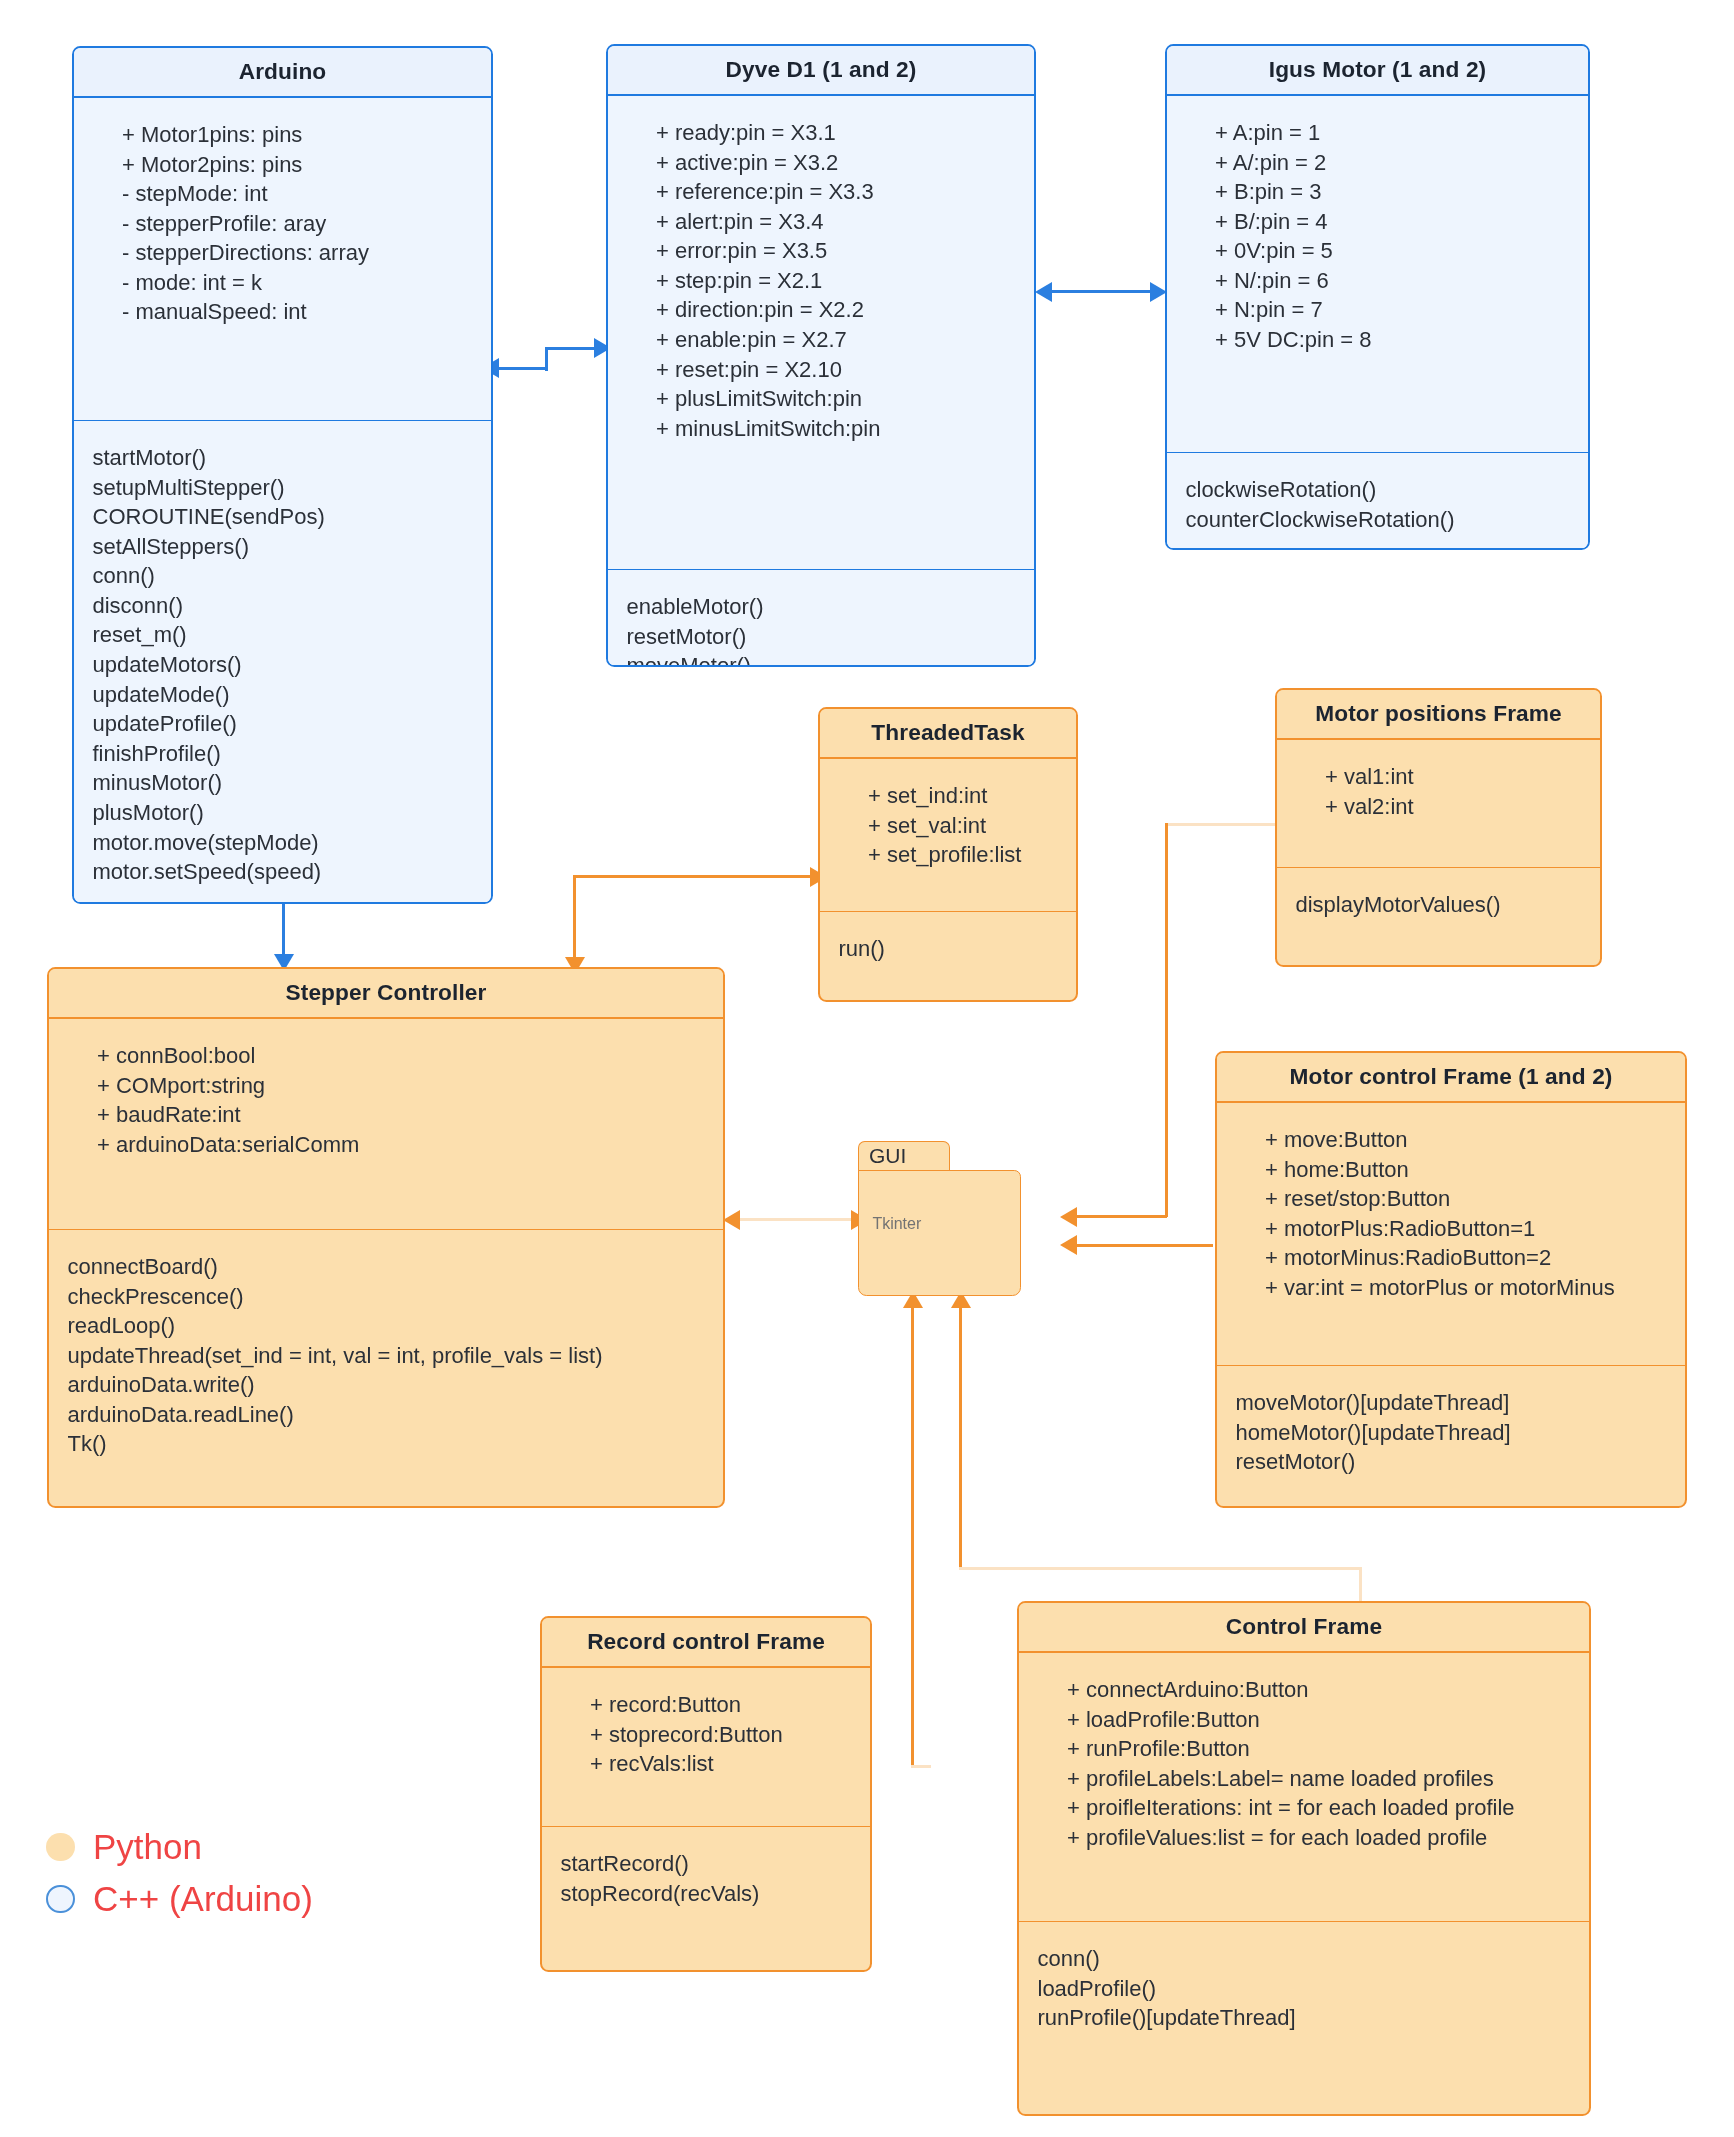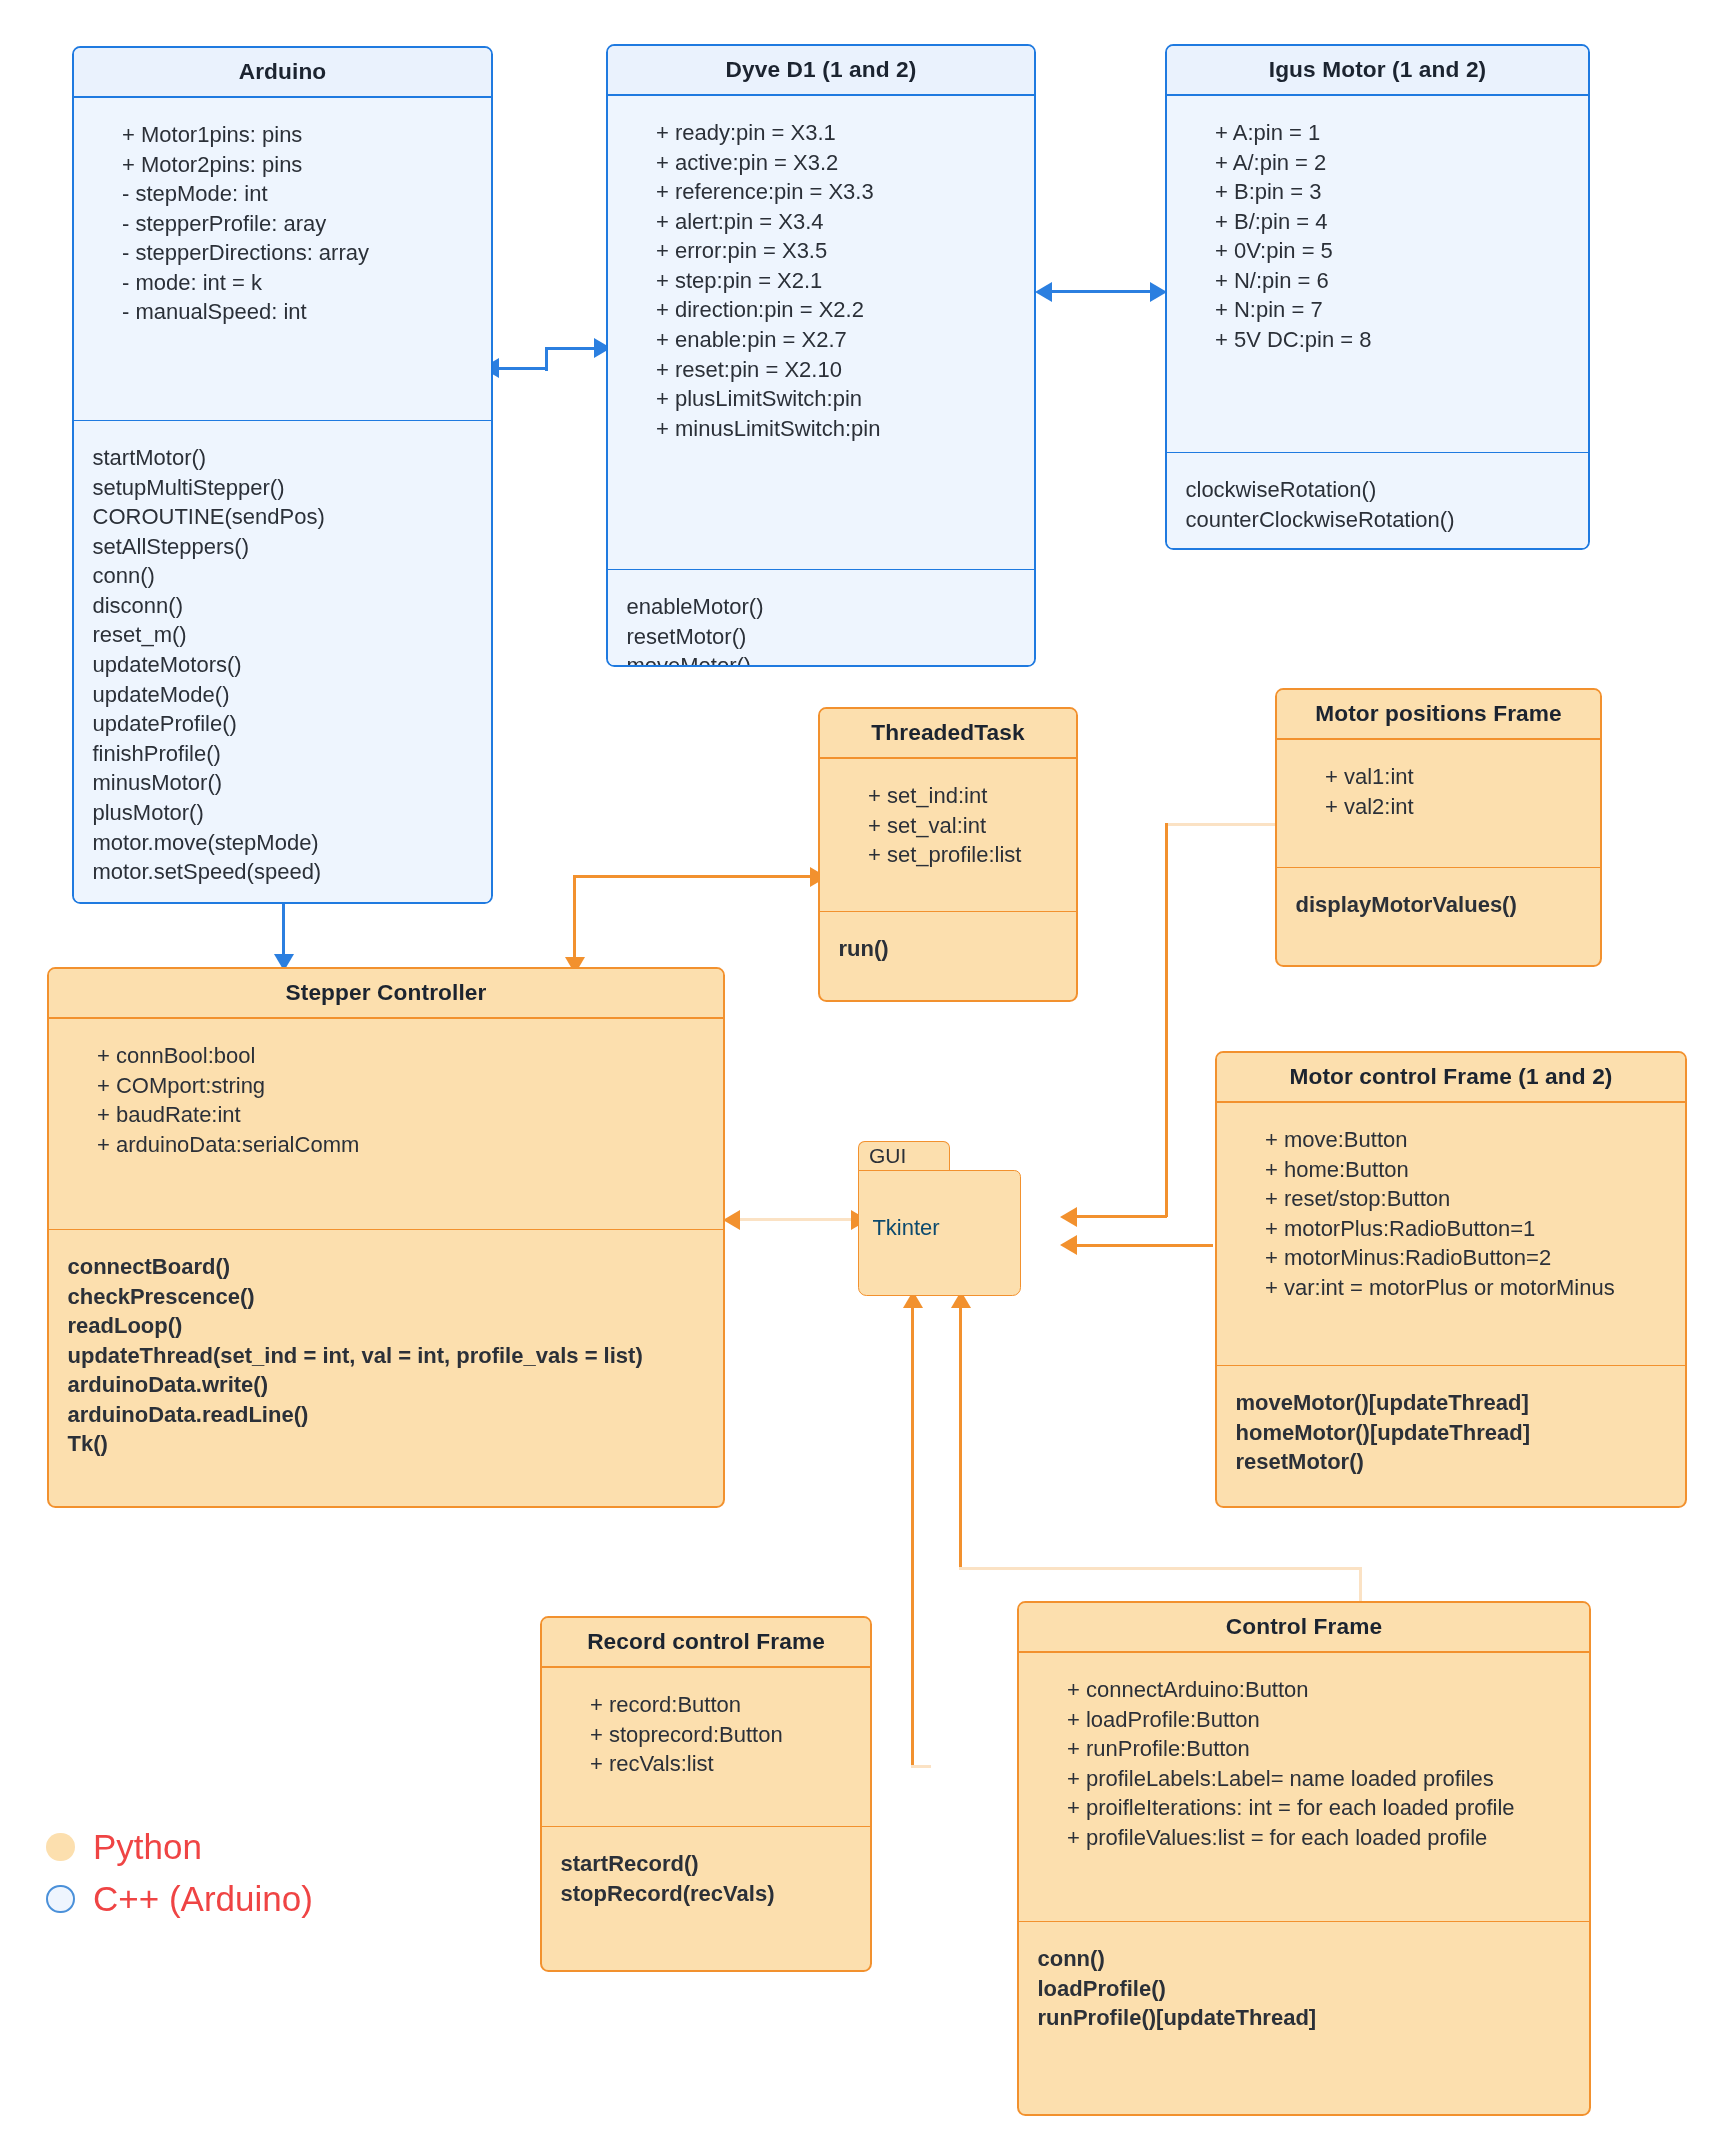--- a/index.html
+++ b/index.html
@@ -47,21 +47,21 @@
   .cpp .hdr{background:#eaf2fd;color:#1c2430;border-bottom:1.7px solid #1f7ae0;}
   .cpp .sect{background:#eef5fe;color:#2b3038;}
   .cpp .sect.attrs{border-top-color:#1f7ae0;}
   .cpp .sect.ops{border-top-color:#1f7ae0;}
 
   
   .py{border:2.5px solid #f2912e;background:#fcdfae;}
   .py .hdr{background:#fcdfae;color:#1c2430;border-bottom:1.7px solid #f2912e;}
   .py .sect{background:#fcdfae;color:#2b3038;}
   .py .sect.attrs{border-top-color:#f2912e;}
-  .py .sect.ops{border-top-color:#f2912e;font-weight:bold;}
+  .py .sect.ops{border-top-color:#f2912e;}
 
   
   .pkg{position:absolute;z-index:3;}
   .pkg .tab{
     position:absolute;left:0;top:0;
     width:92px;height:30px;
     background:#fcdfae;
     border:1.7px solid #f2912e;
     border-bottom:none;
     border-radius:6.7px 6.7px 0 0;
@@ -70,22 +70,22 @@
     line-height:27px;
     padding-left:10px;
     color:#2b3038;
   }
   .pkg .body{
     position:absolute;left:0;top:28.5px;right:0;bottom:0;
     background:#fcdfae;
     border:1.7px solid #f2912e;
     border-radius:0 6.7px 8.4px 8.4px;
     box-sizing:border-box;
-    font-size:22px;
-    color:#0c4a6e;
+    font-size:16px;
+    color:#737373;
     padding:44px 0 0 13.4px;
   }
 
   
   .conn{position:absolute;z-index:1;}
   .seg{position:absolute;background:#f2912e;}
   .seg.blue{background:#2b7fe0;}
   .seg.faint{background:#fbe2c4;}
   .tri{position:absolute;width:0;height:0;}
   .tri.r{border-top:10px solid transparent;border-bottom:10px solid transparent;border-left:17px solid #f2912e;}

